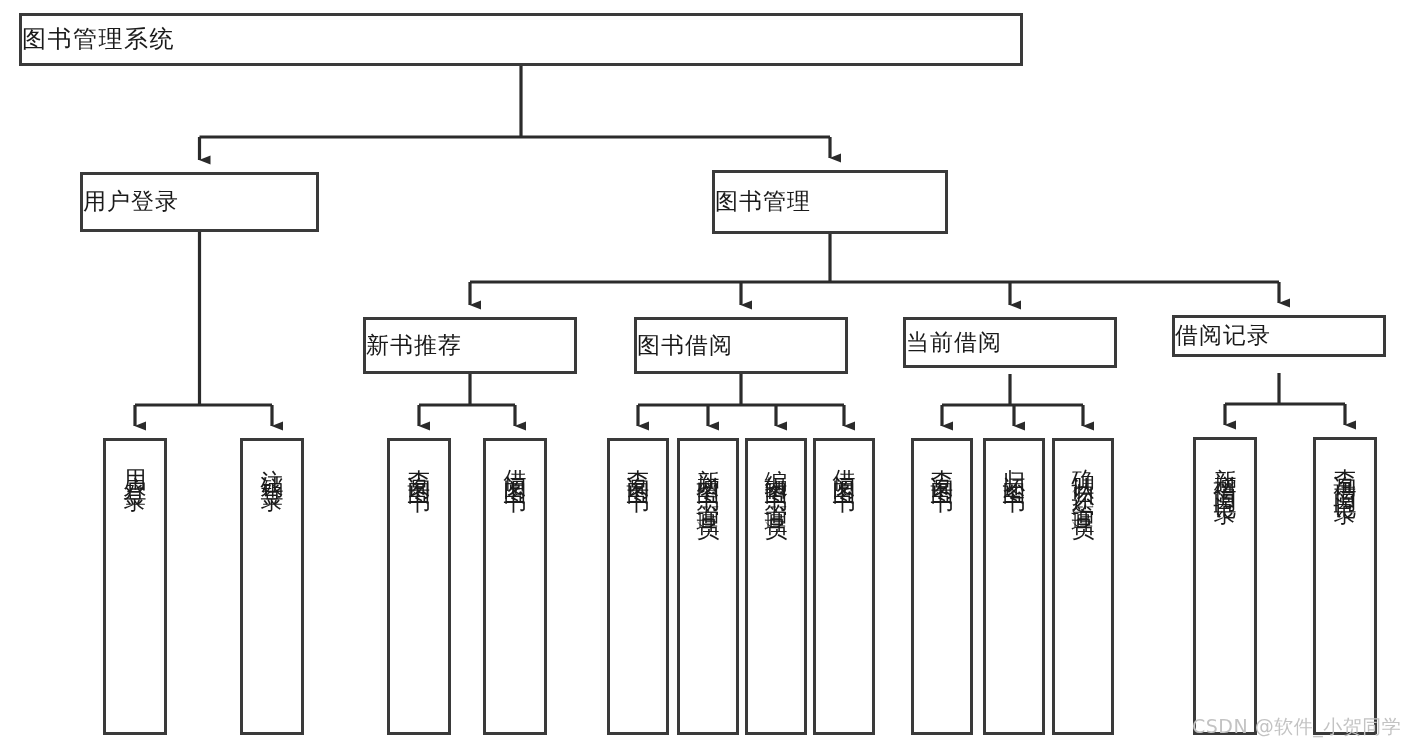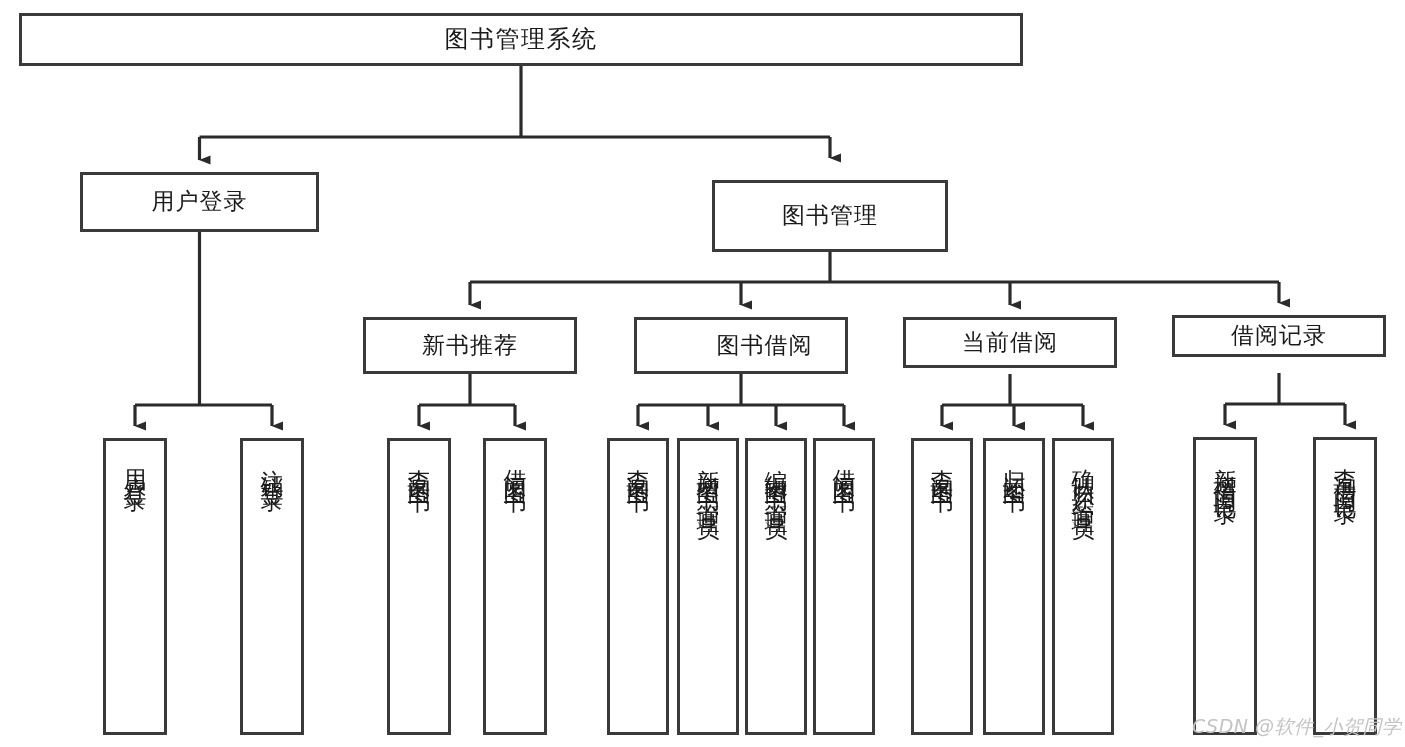--- a/index.html
+++ b/index.html
@@ -21,21 +21,21 @@
     width:1405px; height:747px;
     pointer-events:none;
   }
   .node{
     position:absolute;
     box-sizing:border-box;
     background:#ffffff;
     border:3px solid #3a3a3a;
     display:flex;
     align-items:center;
-    justify-content:center;
+    justify-content:flex-start;
     overflow:hidden;
   }
   .node .label{
     color:#1a1a1a;
     text-align:center;
     line-height:1.18;
     white-space:nowrap;
   }
   
   .node.h .label{
@@ -58,21 +58,20 @@
     line-height:1;
     white-space:nowrap;
   }
   .watermark{
     position:absolute;
     color:#c3c3c3;
     font-size:19px;
     letter-spacing:0.5px;
     white-space:nowrap;
     user-select:none;
-    font-style:italic;
   }
 </style>
 </head>
 <body>
 
 <div id="canvas">
 
   <svg id="wires" viewBox="0 0 1405 747" xmlns="http://www.w3.org/2000/svg">
     <defs>
       <marker id="arrowhead" markerWidth="10" markerHeight="12" refX="5" refY="11" orient="auto" markerUnits="userSpaceOnUse">
@@ -117,29 +116,29 @@
   </svg>
 
   <div class="node root h" style="left:19px;top:13px;width:1004px;height:53px;">
     <span class="label">图书管理系统</span>
   </div>
 
   <div class="node h" style="left:80px;top:172px;width:239px;height:60px;">
     <span class="label">用户登录</span>
   </div>
 
-  <div class="node h" style="left:712px;top:180px;width:236px;height:72px;">
+  <div class="node h" style="left:712px;top:170px;width:236px;height:64px;">
     <span class="label">图书管理</span>
   </div>
 
   <div class="node h" style="left:363px;top:317px;width:214px;height:57px;">
     <span class="label">新书推荐</span>
   </div>
 
-  <div class="node h" style="left:634px;top:317px;width:214px;height:57px;padding-left:47px;">
+  <div class="node h" style="left:634px;top:317px;width:214px;height:57px;">
     <span class="label">图书借阅</span>
   </div>
 
   <div class="node h" style="left:903px;top:317px;width:214px;height:51px;">
     <span class="label">当前借阅</span>
   </div>
 
   <div class="node h" style="left:1172px;top:315px;width:214px;height:42px;">
     <span class="label">借阅记录</span>
   </div>

